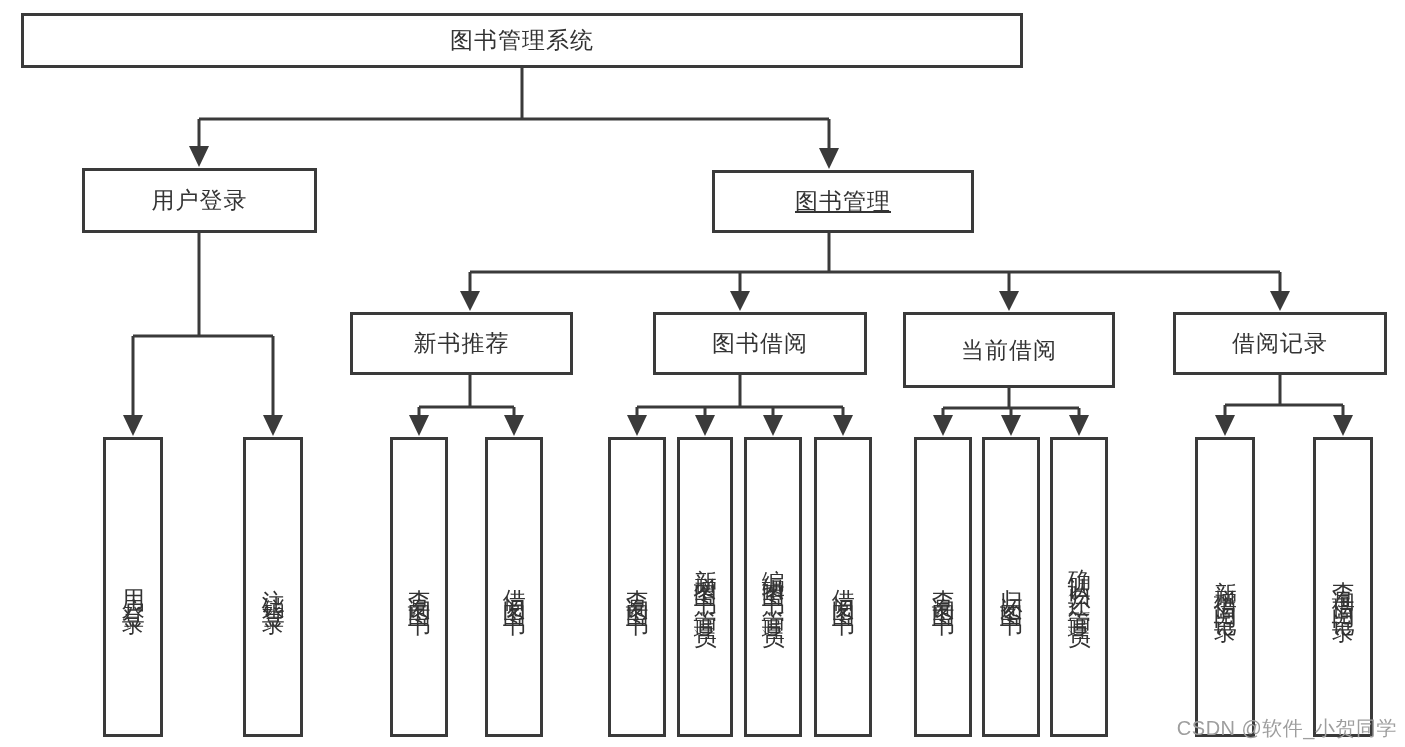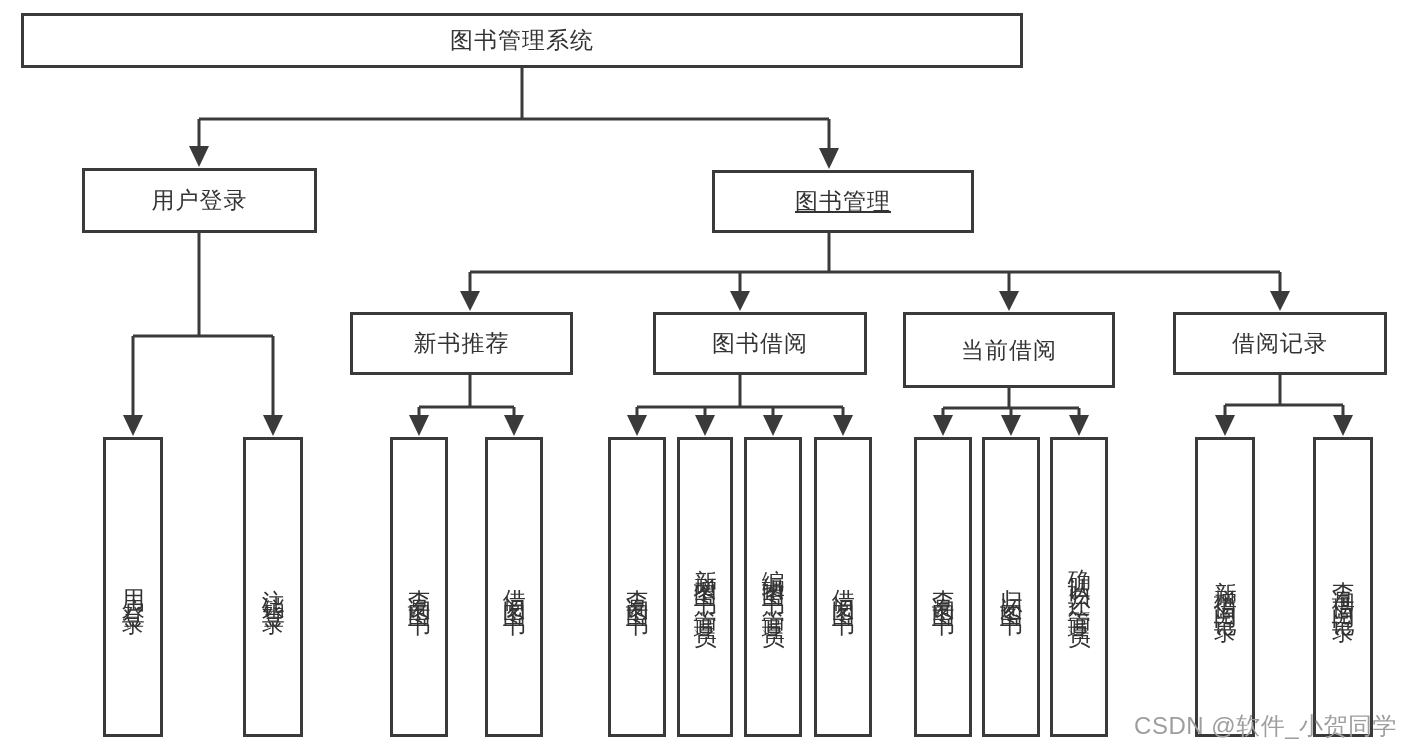--- a/index.html
+++ b/index.html
@@ -37,21 +37,21 @@
     letter-spacing: 0.35em;
     line-height: 1.1;
     font-size: 23px;
     padding: 4px 0;
   }
   #watermark {
     position: absolute;
     right: 8px;
     bottom: 5px;
     color: #9e9e9e;
-    font-size: 24px;
+    font-size: 20px;
     letter-spacing: 0.5px;
     z-index: 3;
     white-space: nowrap;
   }
 </style>
 </head>
 <body>
 
 <div id="stage">
 

